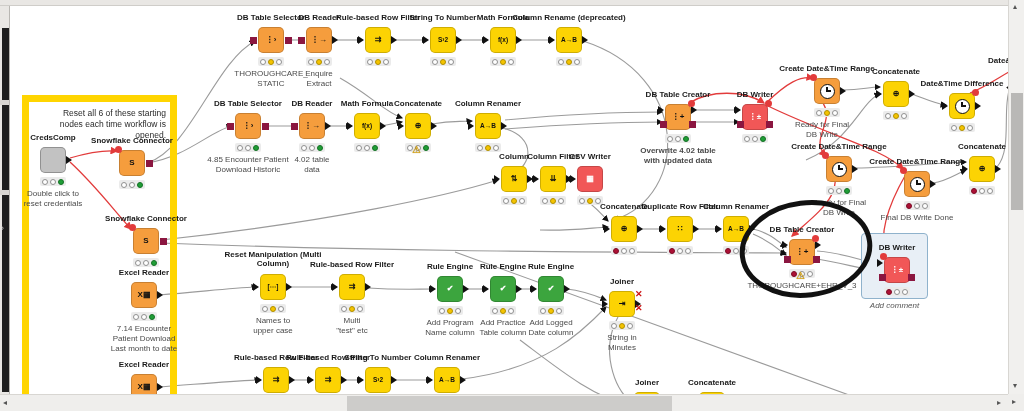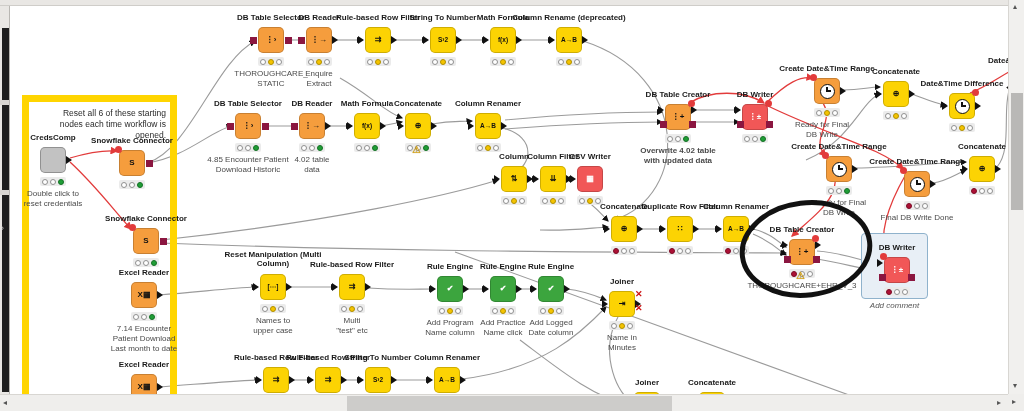--- a/index.html
+++ b/index.html
@@ -516,21 +516,21 @@
         <span class="nicon">✔</span>
         <div class="port tri" style="left: -7px; top: 9px;"></div>
         <div class="port tri" style="left: 26px; top: 9px;"></div>
       </div>
       <div class="lights" style="left: 490px; top: 306px;">
         <span class="lt"></span>
         <span class="lt y"></span>
         <span class="lt"></span>
       </div>
       <div class="nsub" style="left: 443px; top: 318px;">Add Practice
-Name click</div>
+Table column</div>
       <div class="nlabel" style="left: 476px; top: 262px;">Rule Engine</div>
       <div class="node green" style="left: 538px; top: 276px;">
         <span class="nicon">✔</span>
         <div class="port tri" style="left: -7px; top: 9px;"></div>
         <div class="port tri" style="left: 26px; top: 9px;"></div>
       </div>
       <div class="lights" style="left: 538px; top: 306px;">
         <span class="lt"></span>
         <span class="lt y"></span>
         <span class="lt"></span>
@@ -543,21 +543,21 @@
         <div class="port tri" style="left: -7px; top: 9px;"></div>
         <div class="port tri" style="left: 26px; top: 9px;"></div>
         <div class="errx" style="left: 26px; top: -2px;">✕</div>
         <div class="errx" style="left: 26px; top: 12px;">✕</div>
       </div>
       <div class="lights" style="left: 609px; top: 321px;">
         <span class="lt"></span>
         <span class="lt y"></span>
         <span class="lt"></span>
       </div>
-      <div class="nsub" style="left: 562px; top: 333px;">Name in
+      <div class="nsub" style="left: 562px; top: 333px;">String in
 Minutes</div>
       <div class="nlabel" style="left: 201px; top: 353px;">Rule-based Row Filter</div>
       <div class="node yellow" style="left: 263px; top: 367px;">
         <span class="nicon">⇉</span>
         <div class="port tri" style="left: -7px; top: 9px;"></div>
         <div class="port tri" style="left: 26px; top: 9px;"></div>
       </div>
       <div class="lights" style="left: 263px; top: 397px;">
         <span class="lt"></span>
         <span class="lt y"></span>

